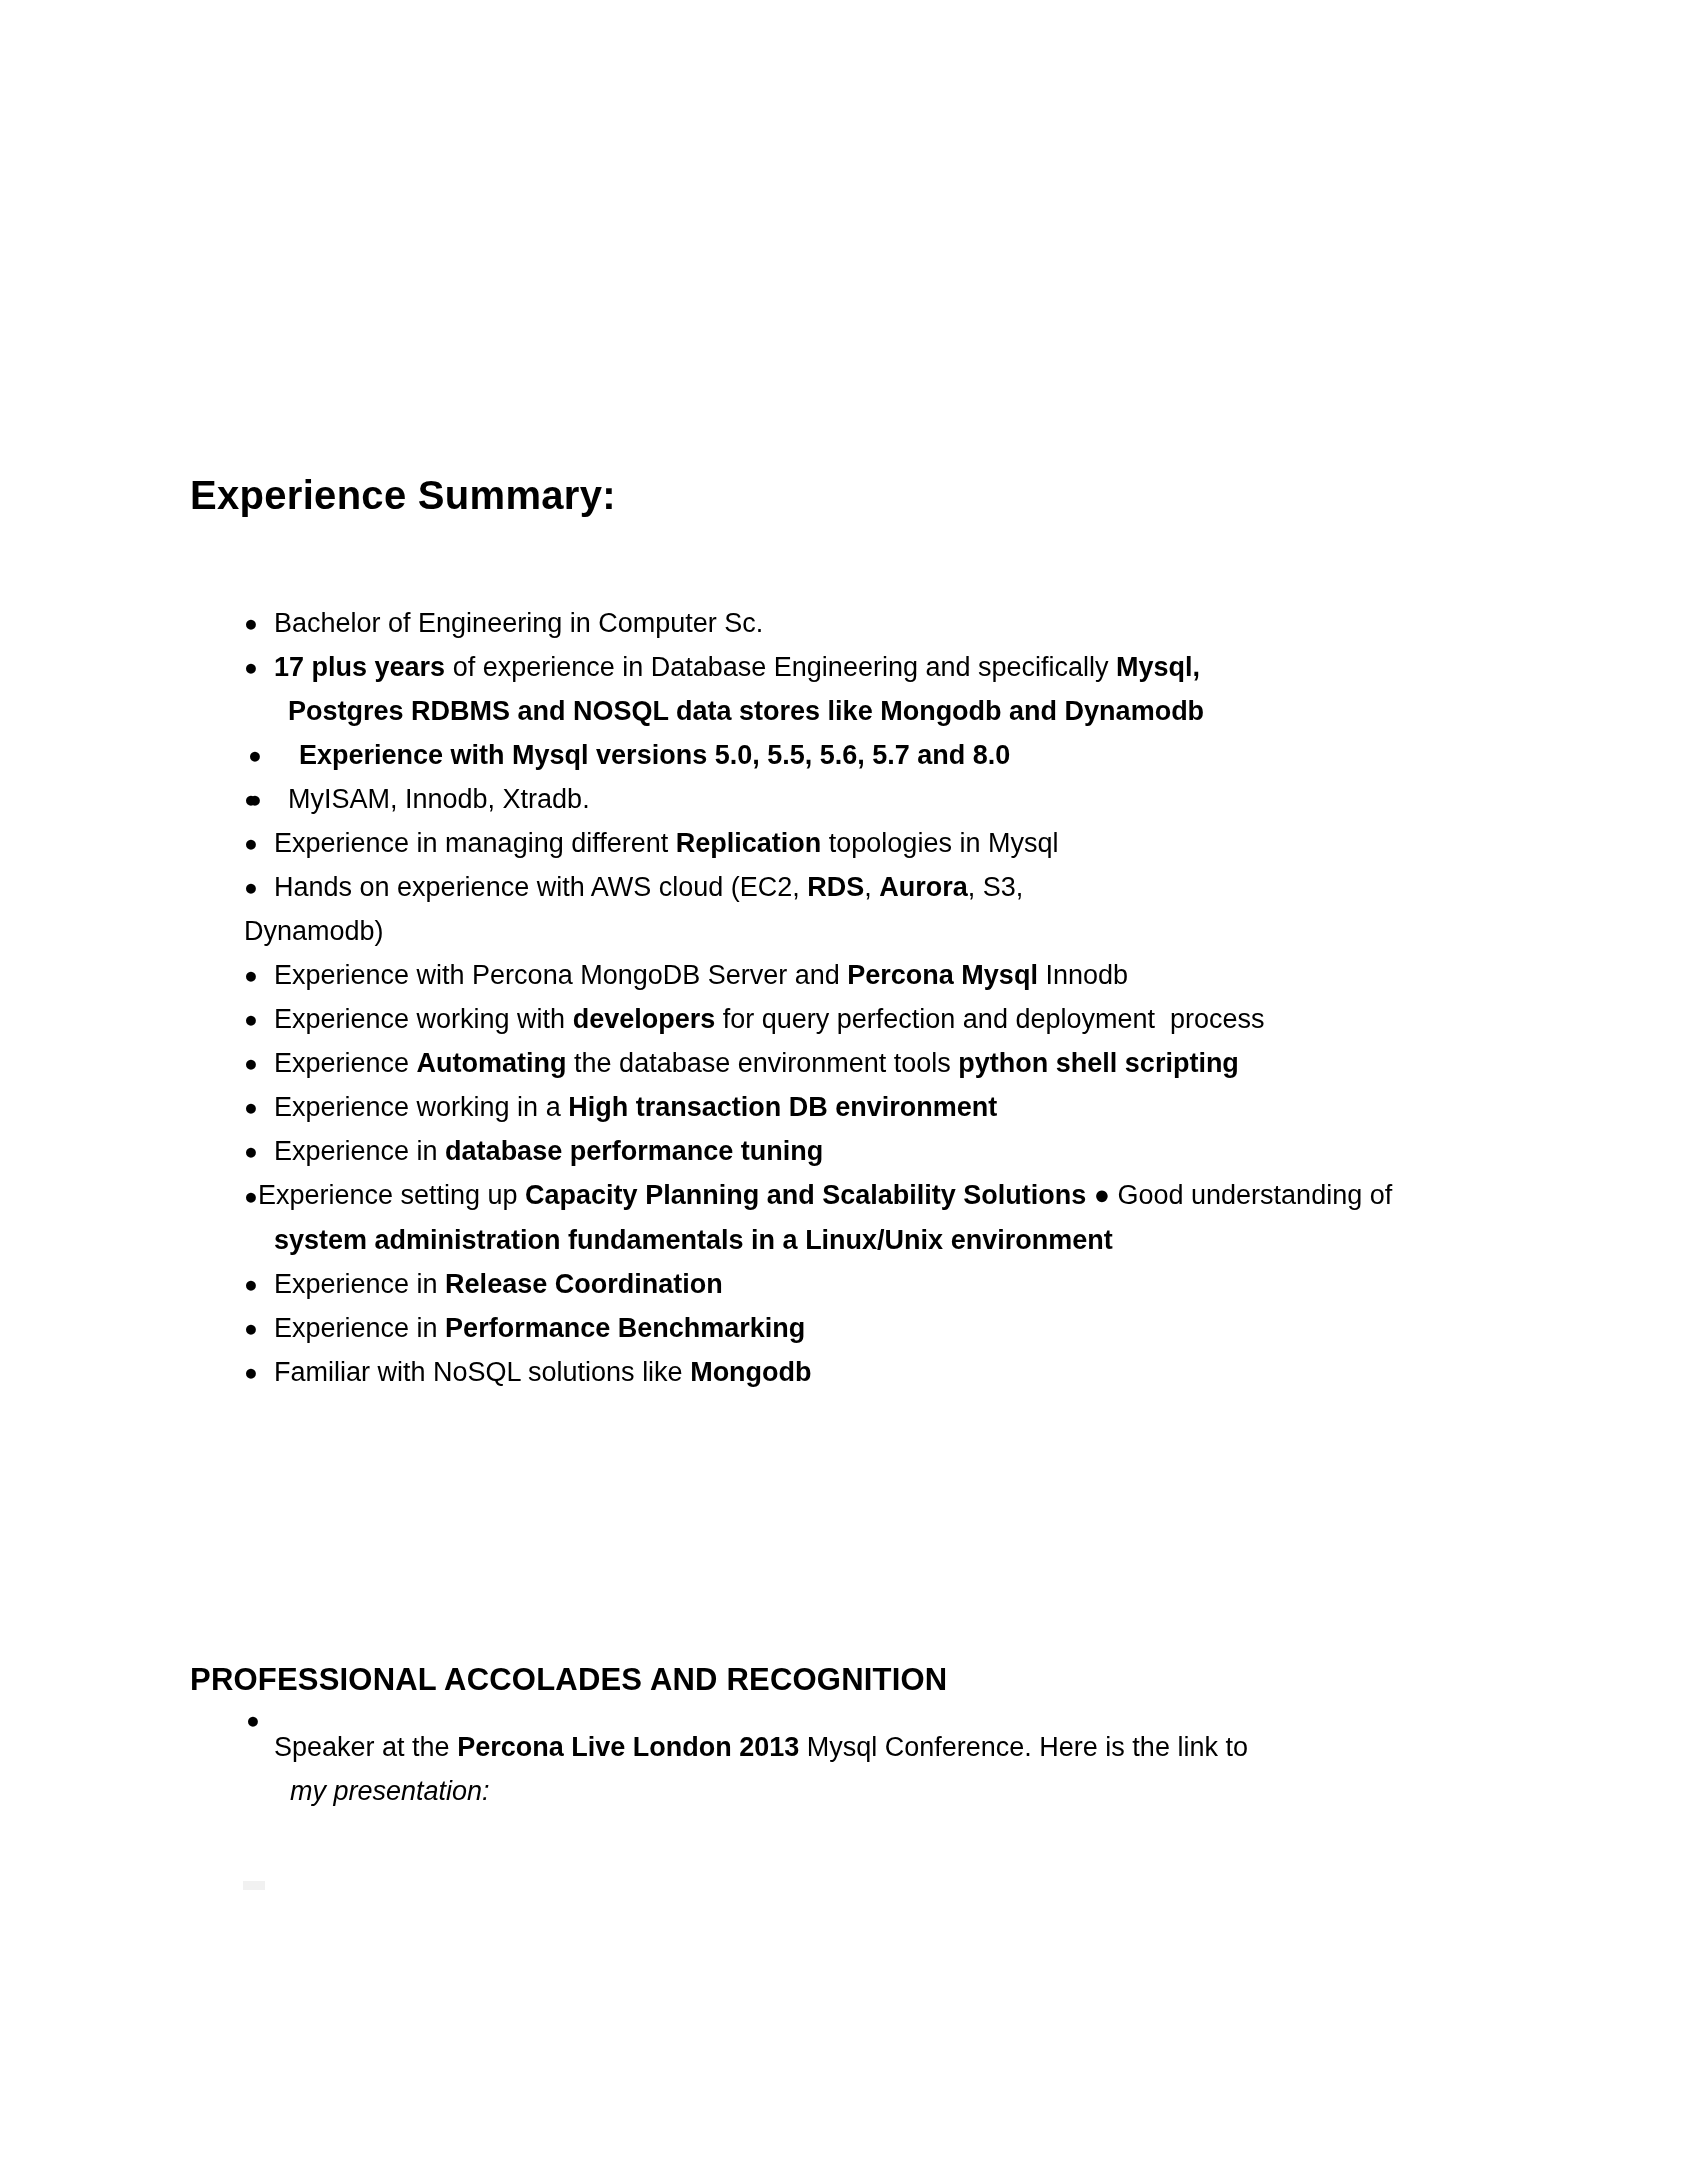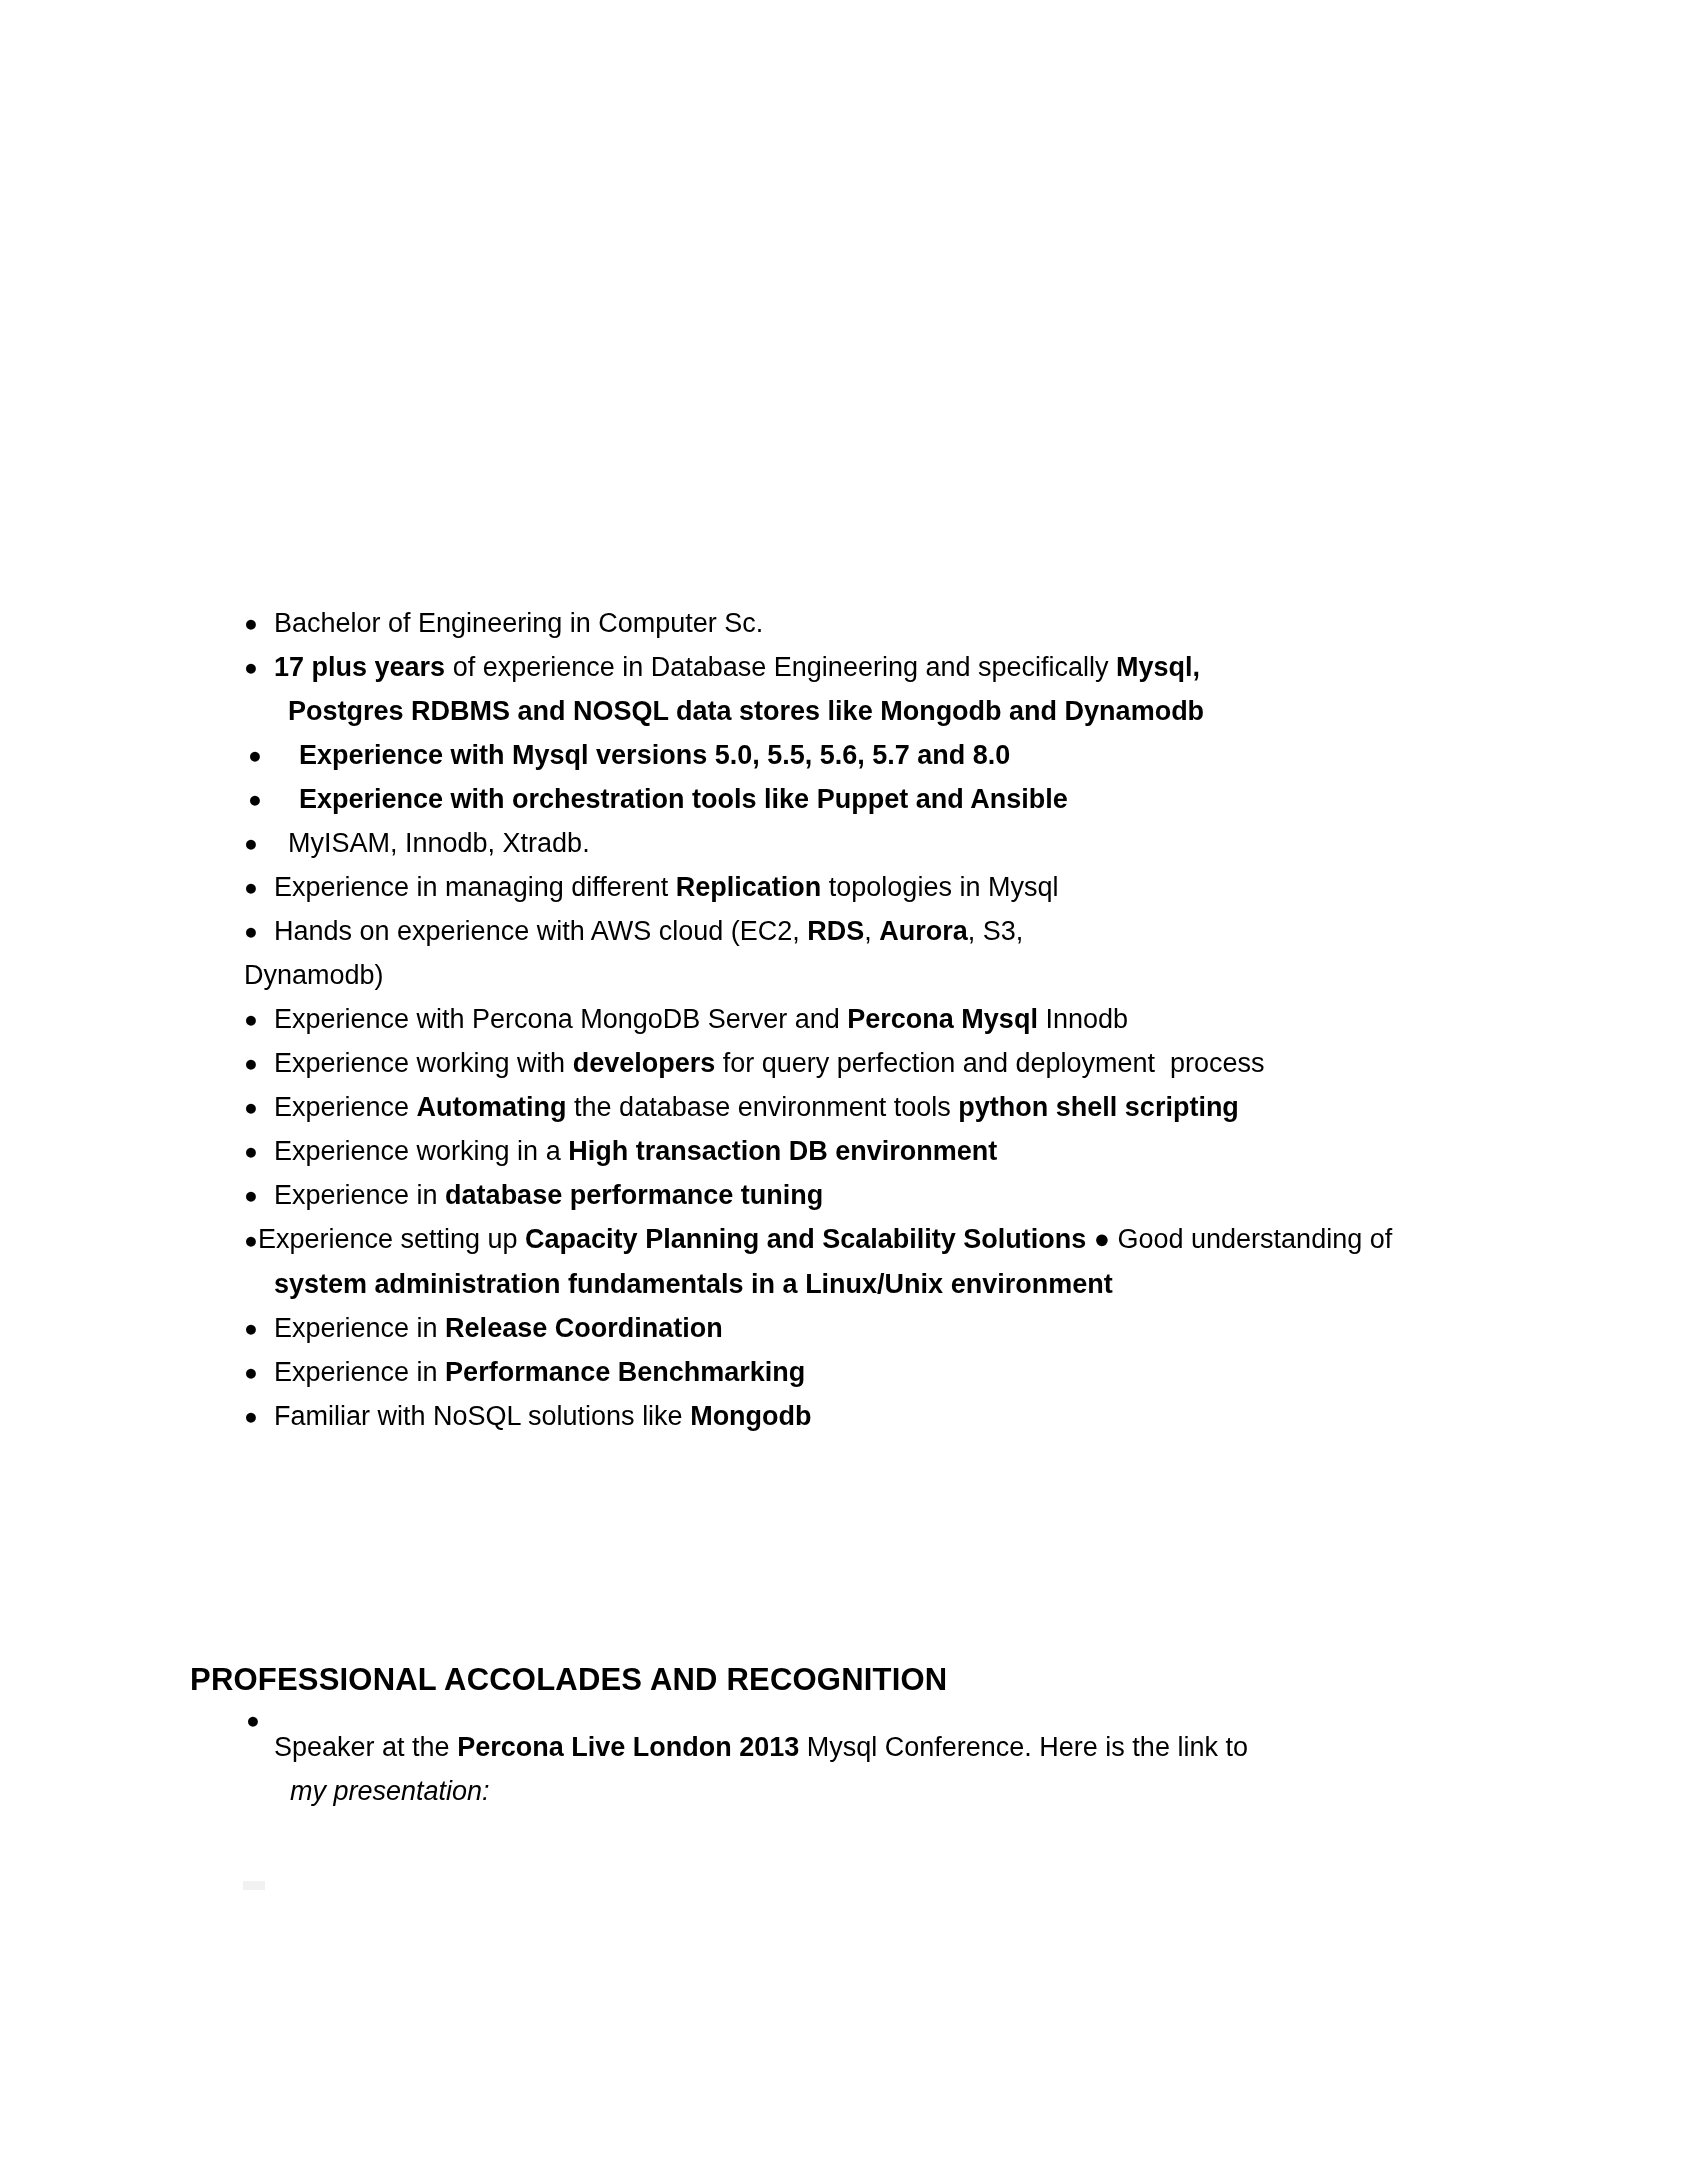--- a/index.html
+++ b/index.html
@@ -126,38 +126,39 @@
     height: 9px;
     background: #000000;
     opacity: 0.055;
   }
 </style>
 </head>
 <body>
 
 <div class="page">
 
+  <div class="doc-title">Experience Summary:</div>
 
   <div class="bullet-block">
 
     <div class="li">
       <span class="bullet-mark">●</span><span>Bachelor of Engineering in Computer Sc.</span>
     </div>
 
     <div class="li">
       <span class="bullet-mark">●</span><span class="b">17 plus years</span><span> of experience in Database Engineering and specifically </span><span class="b">Mysql,</span>
       <span class="cont b">Postgres RDBMS and NOSQL data stores like Mongodb and Dynamodb</span>
     </div>
 
     <div class="li indent-deep">
       <span class="bullet-mark">●</span><span class="b">Experience with Mysql versions 5.0, 5.5, 5.6, 5.7 and 8.0</span>
     </div>
 
     <div class="li indent-deep">
-      <span class="bullet-mark">●</span><span class="b">Experience with orchestration tools like Puppet and Ansible</span>
+      <span class="bullet-mark">●</span>
     </div>
 
     <div class="li">
       <span class="bullet-mark">●</span>
       <span class="cont">MyISAM, Innodb, Xtradb.</span>
     </div>
 
     <div class="li">
       <span class="bullet-mark">●</span><span>Experience in managing different </span><span class="b">Replication</span><span> topologies in Mysql</span>
     </div>

